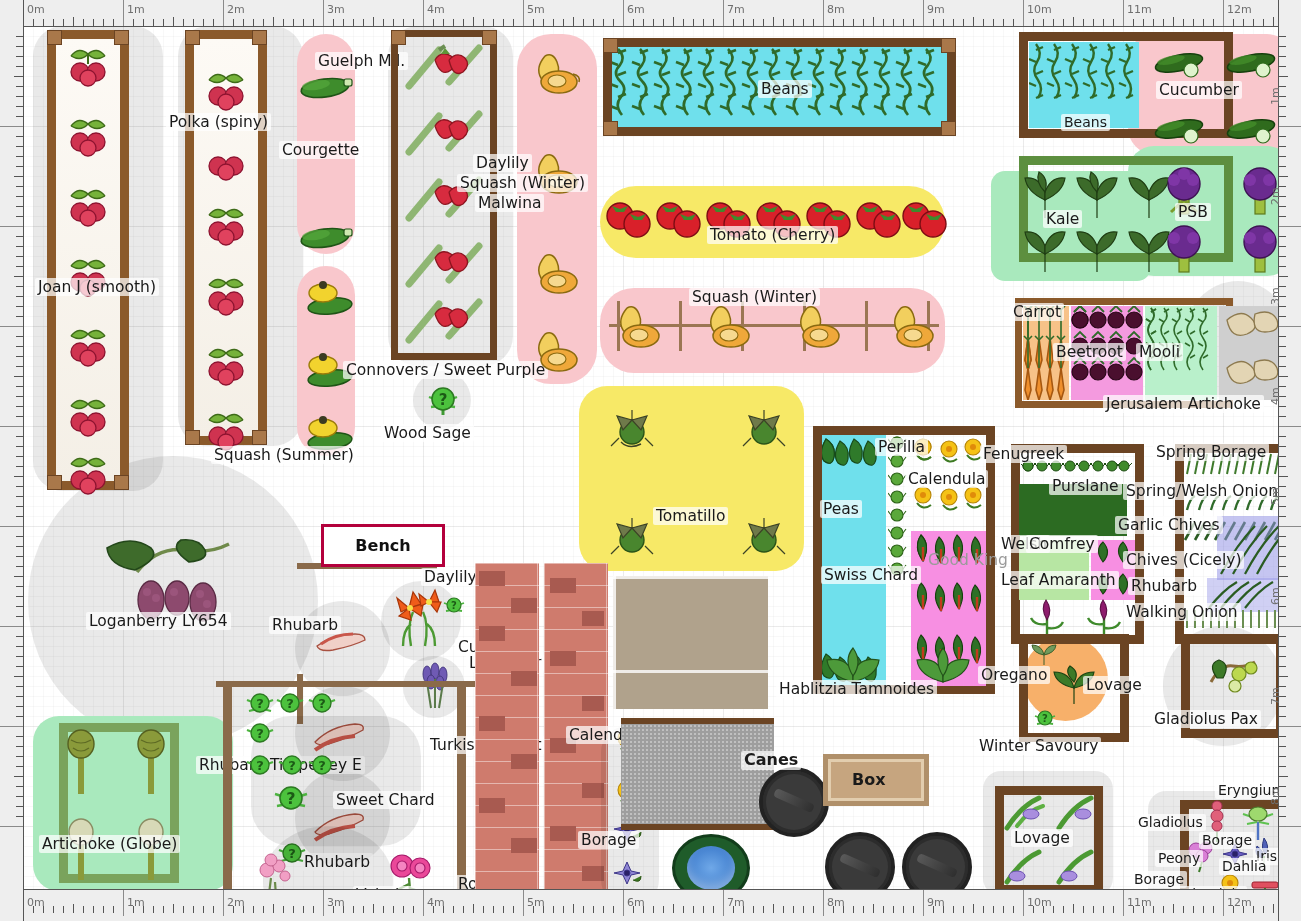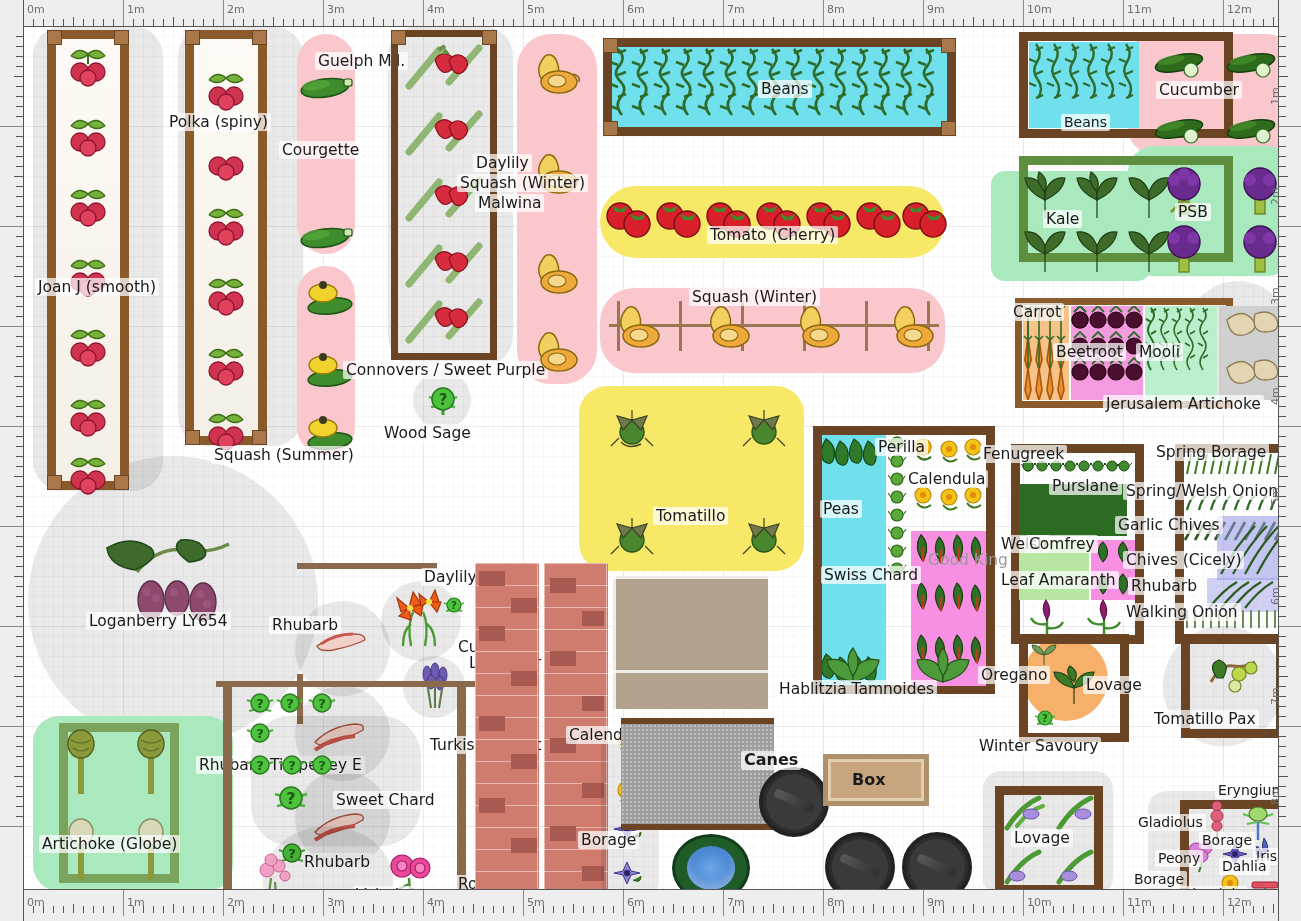--- a/index.html
+++ b/index.html
@@ -1084,21 +1084,21 @@
         <svg class="ic" width="62" height="42" viewBox="0 0 62 42">
           <g>
             <path d="M6 26 q10 -18 22 -16 q12 2 22 -4" stroke="#8a6a3a" stroke-width="3" fill="none"></path>
             <path d="M12 22 q-10 -14 2 -18 q12 4 4 18z" fill="#3c7a28" stroke="#1d4413" stroke-width="1.2"></path>
             <circle cx="34" cy="18" r="7" fill="#bcd84f" stroke="#6f8a1e" stroke-width="1.2"></circle>
             <circle cx="46" cy="12" r="6" fill="#bcd84f" stroke="#6f8a1e" stroke-width="1.2"></circle>
             <circle cx="30" cy="30" r="6" fill="#dbe9a5" stroke="#6f8a1e" stroke-width="1.2"></circle>
           </g>
         </svg>
       </div>
-    <div class="lbl" style="left:1128px;top:684px;">Tomatillo Pax</div>
+    <div class="lbl" style="left:1128px;top:684px;">Gladiolus Pax</div>
 
     <div class="bed dark" style="left:972px;top:760px;width:108px;height:108px;background:transparent;"></div>
     <div class="cell" style="left:978px;top:766px;">
         <svg class="ic" width="46" height="42" viewBox="0 0 46 42">
           <g>
             <path d="M6 36 q14 -22 32 -30" stroke="#4c9a33" stroke-width="5" fill="none" stroke-linecap="round"></path>
             <path d="M16 34 q12 -16 26 -20" stroke="#5eb042" stroke-width="4" fill="none" stroke-linecap="round"></path>
             <ellipse cx="30" cy="22" rx="8" ry="5" fill="#a98ede" stroke="#6a4fb0" stroke-width="1"></ellipse>
           </g>
         </svg>
@@ -1452,20 +1452,23 @@
               <circle cx="37" cy="24" r="5" fill="#f584c1"></circle>
             </g>
     </g>
         </svg>
       </div>
     <div class="lbl" style="left:404px;top:710px;">Turkish Rocket</div>
     <div class="lbl" style="left:310px;top:765px;">Sweet Chard</div>
     <div class="lbl" style="left:330px;top:860px;">Valerian</div>
     <div class="lbl" style="left:432px;top:849px;">Rose</div>
 
+    <div class="bench" style="left:298px;top:498px;width:118px;height:37px;">
+      <span>Bench</span>
+    </div>
 
     <div class="brick" style="left:452px;top:537px;width:64px;height:327px;"></div>
     <div class="brick" style="left:521px;top:537px;width:64px;height:327px;"></div>
     <div class="brickdark" style="left:456px;top:545px;width:26px;height:15px;"></div>
     <div class="brickdark" style="left:488px;top:572px;width:26px;height:15px;"></div>
     <div class="brickdark" style="left:456px;top:600px;width:26px;height:15px;"></div>
     <div class="brickdark" style="left:488px;top:645px;width:26px;height:15px;"></div>
     <div class="brickdark" style="left:456px;top:690px;width:26px;height:15px;"></div>
     <div class="brickdark" style="left:488px;top:728px;width:26px;height:15px;"></div>
     <div class="brickdark" style="left:456px;top:772px;width:26px;height:15px;"></div>

